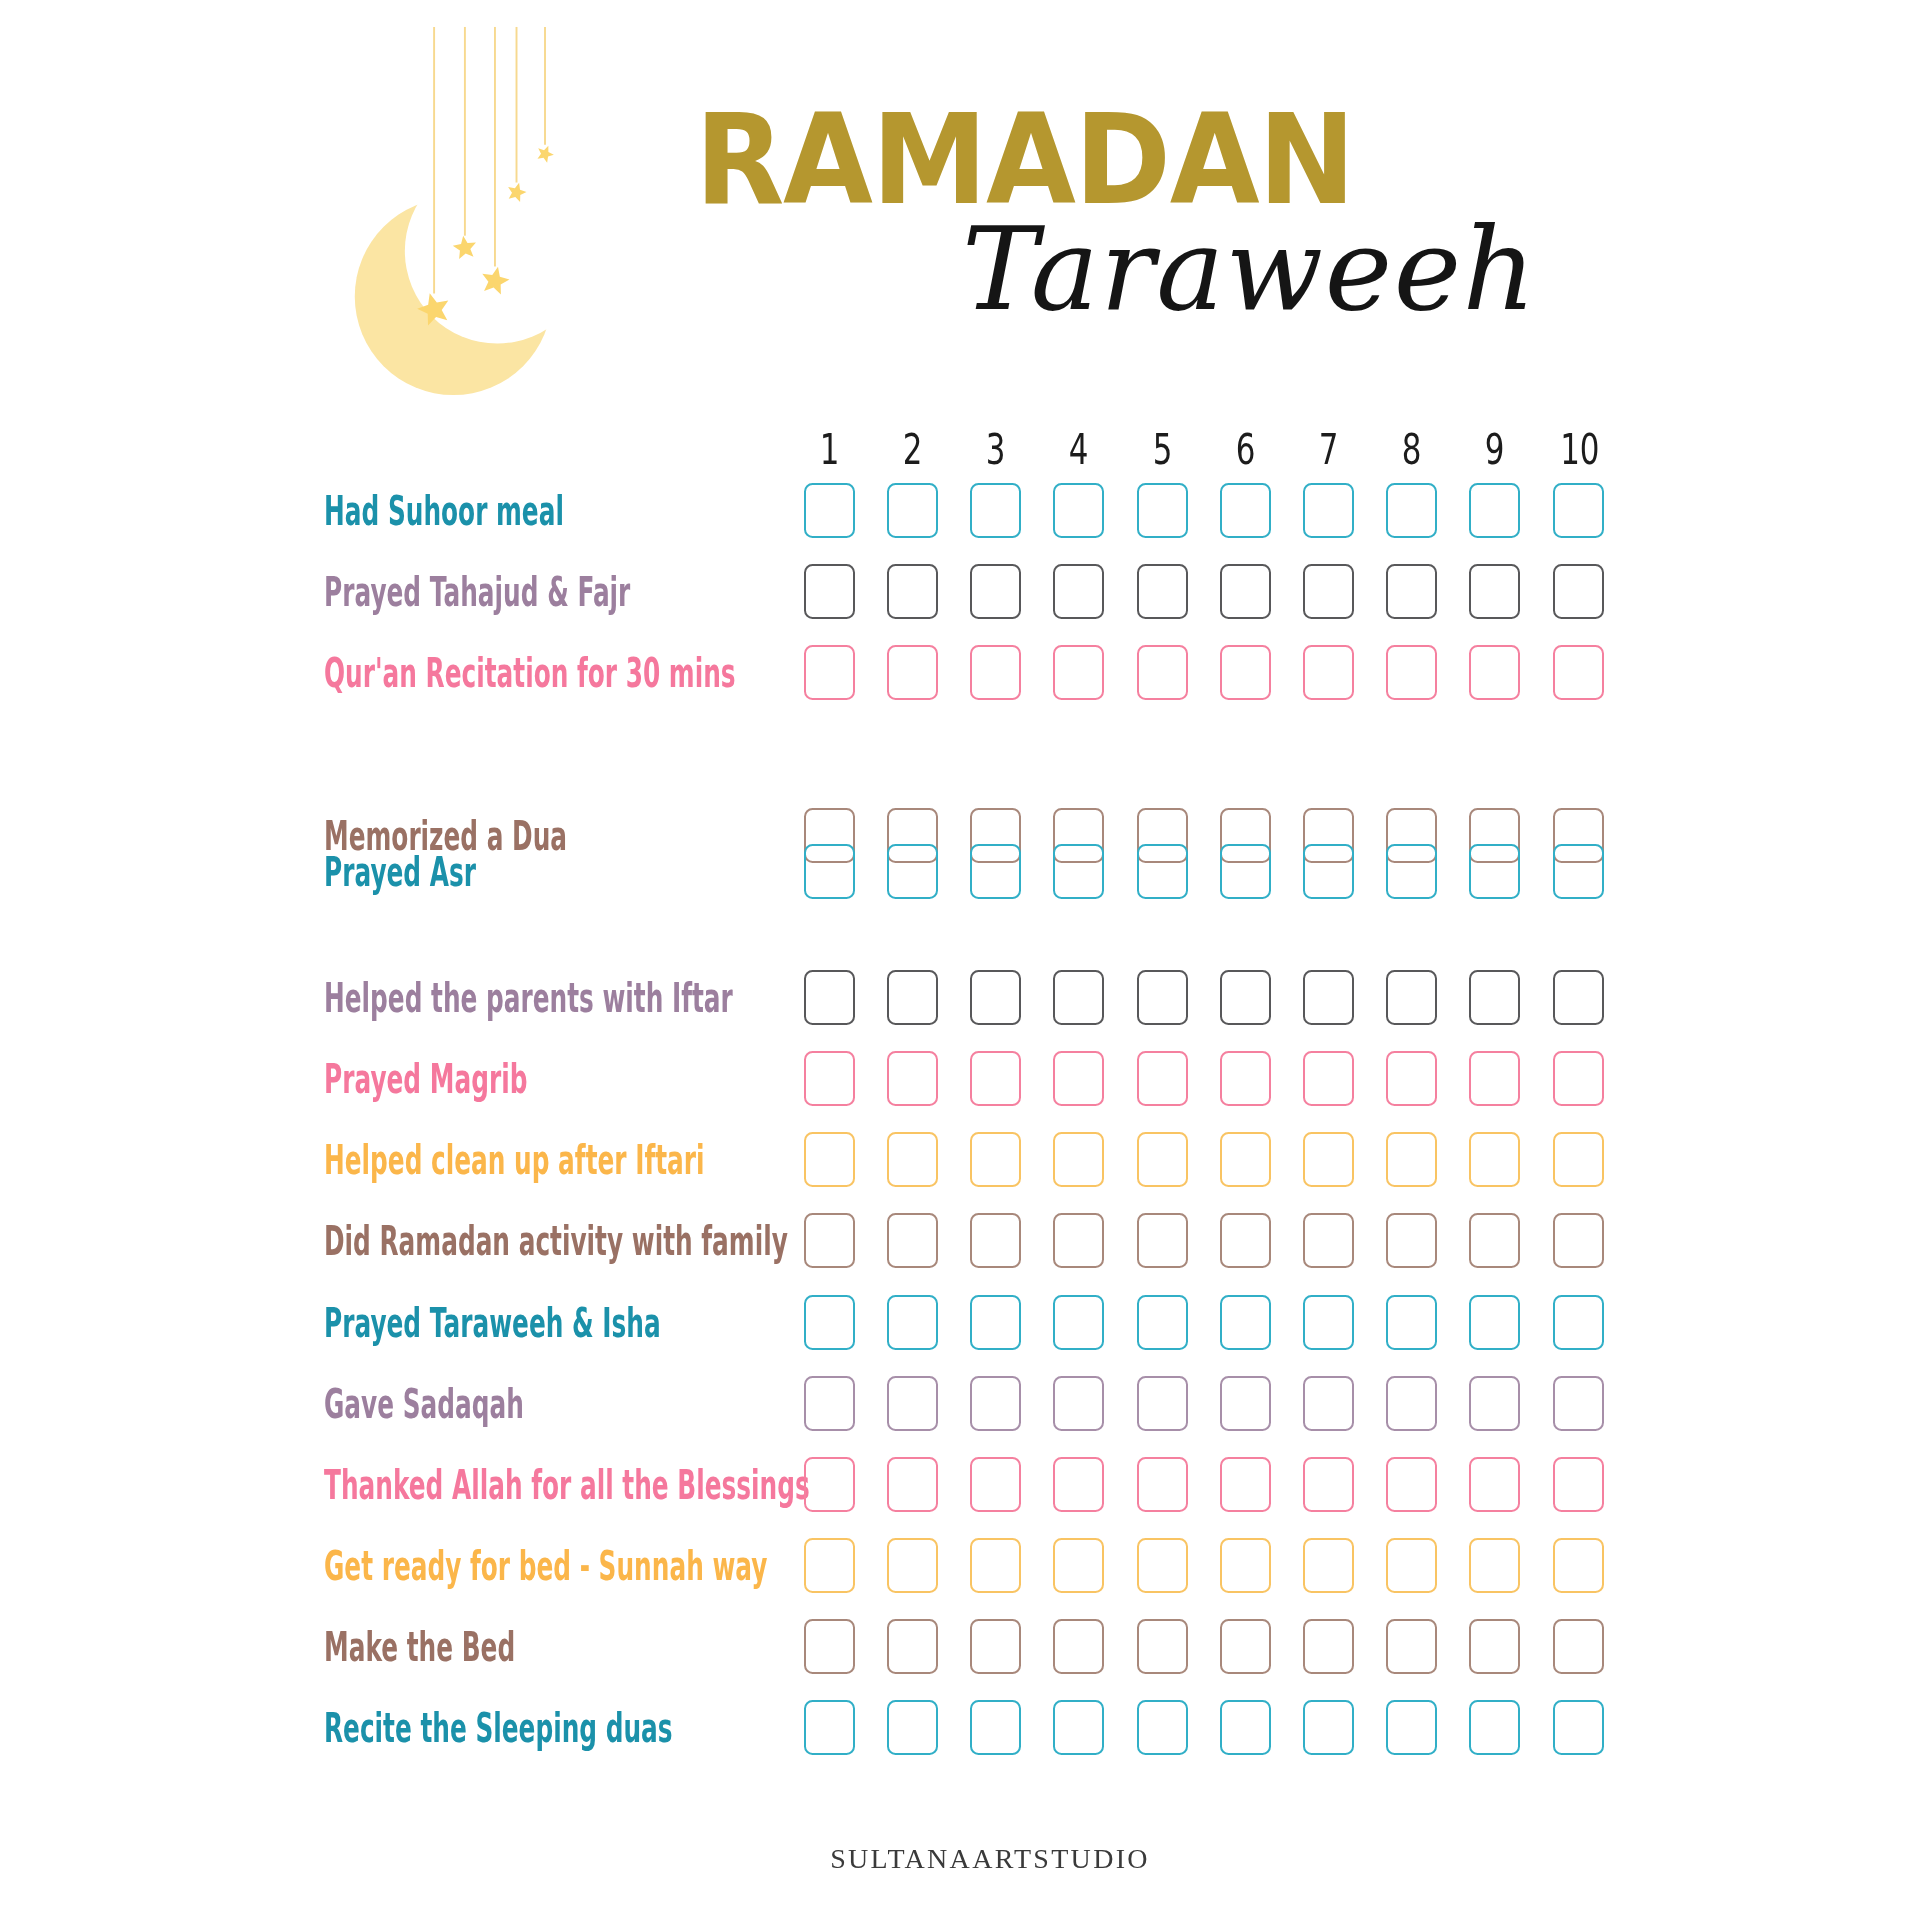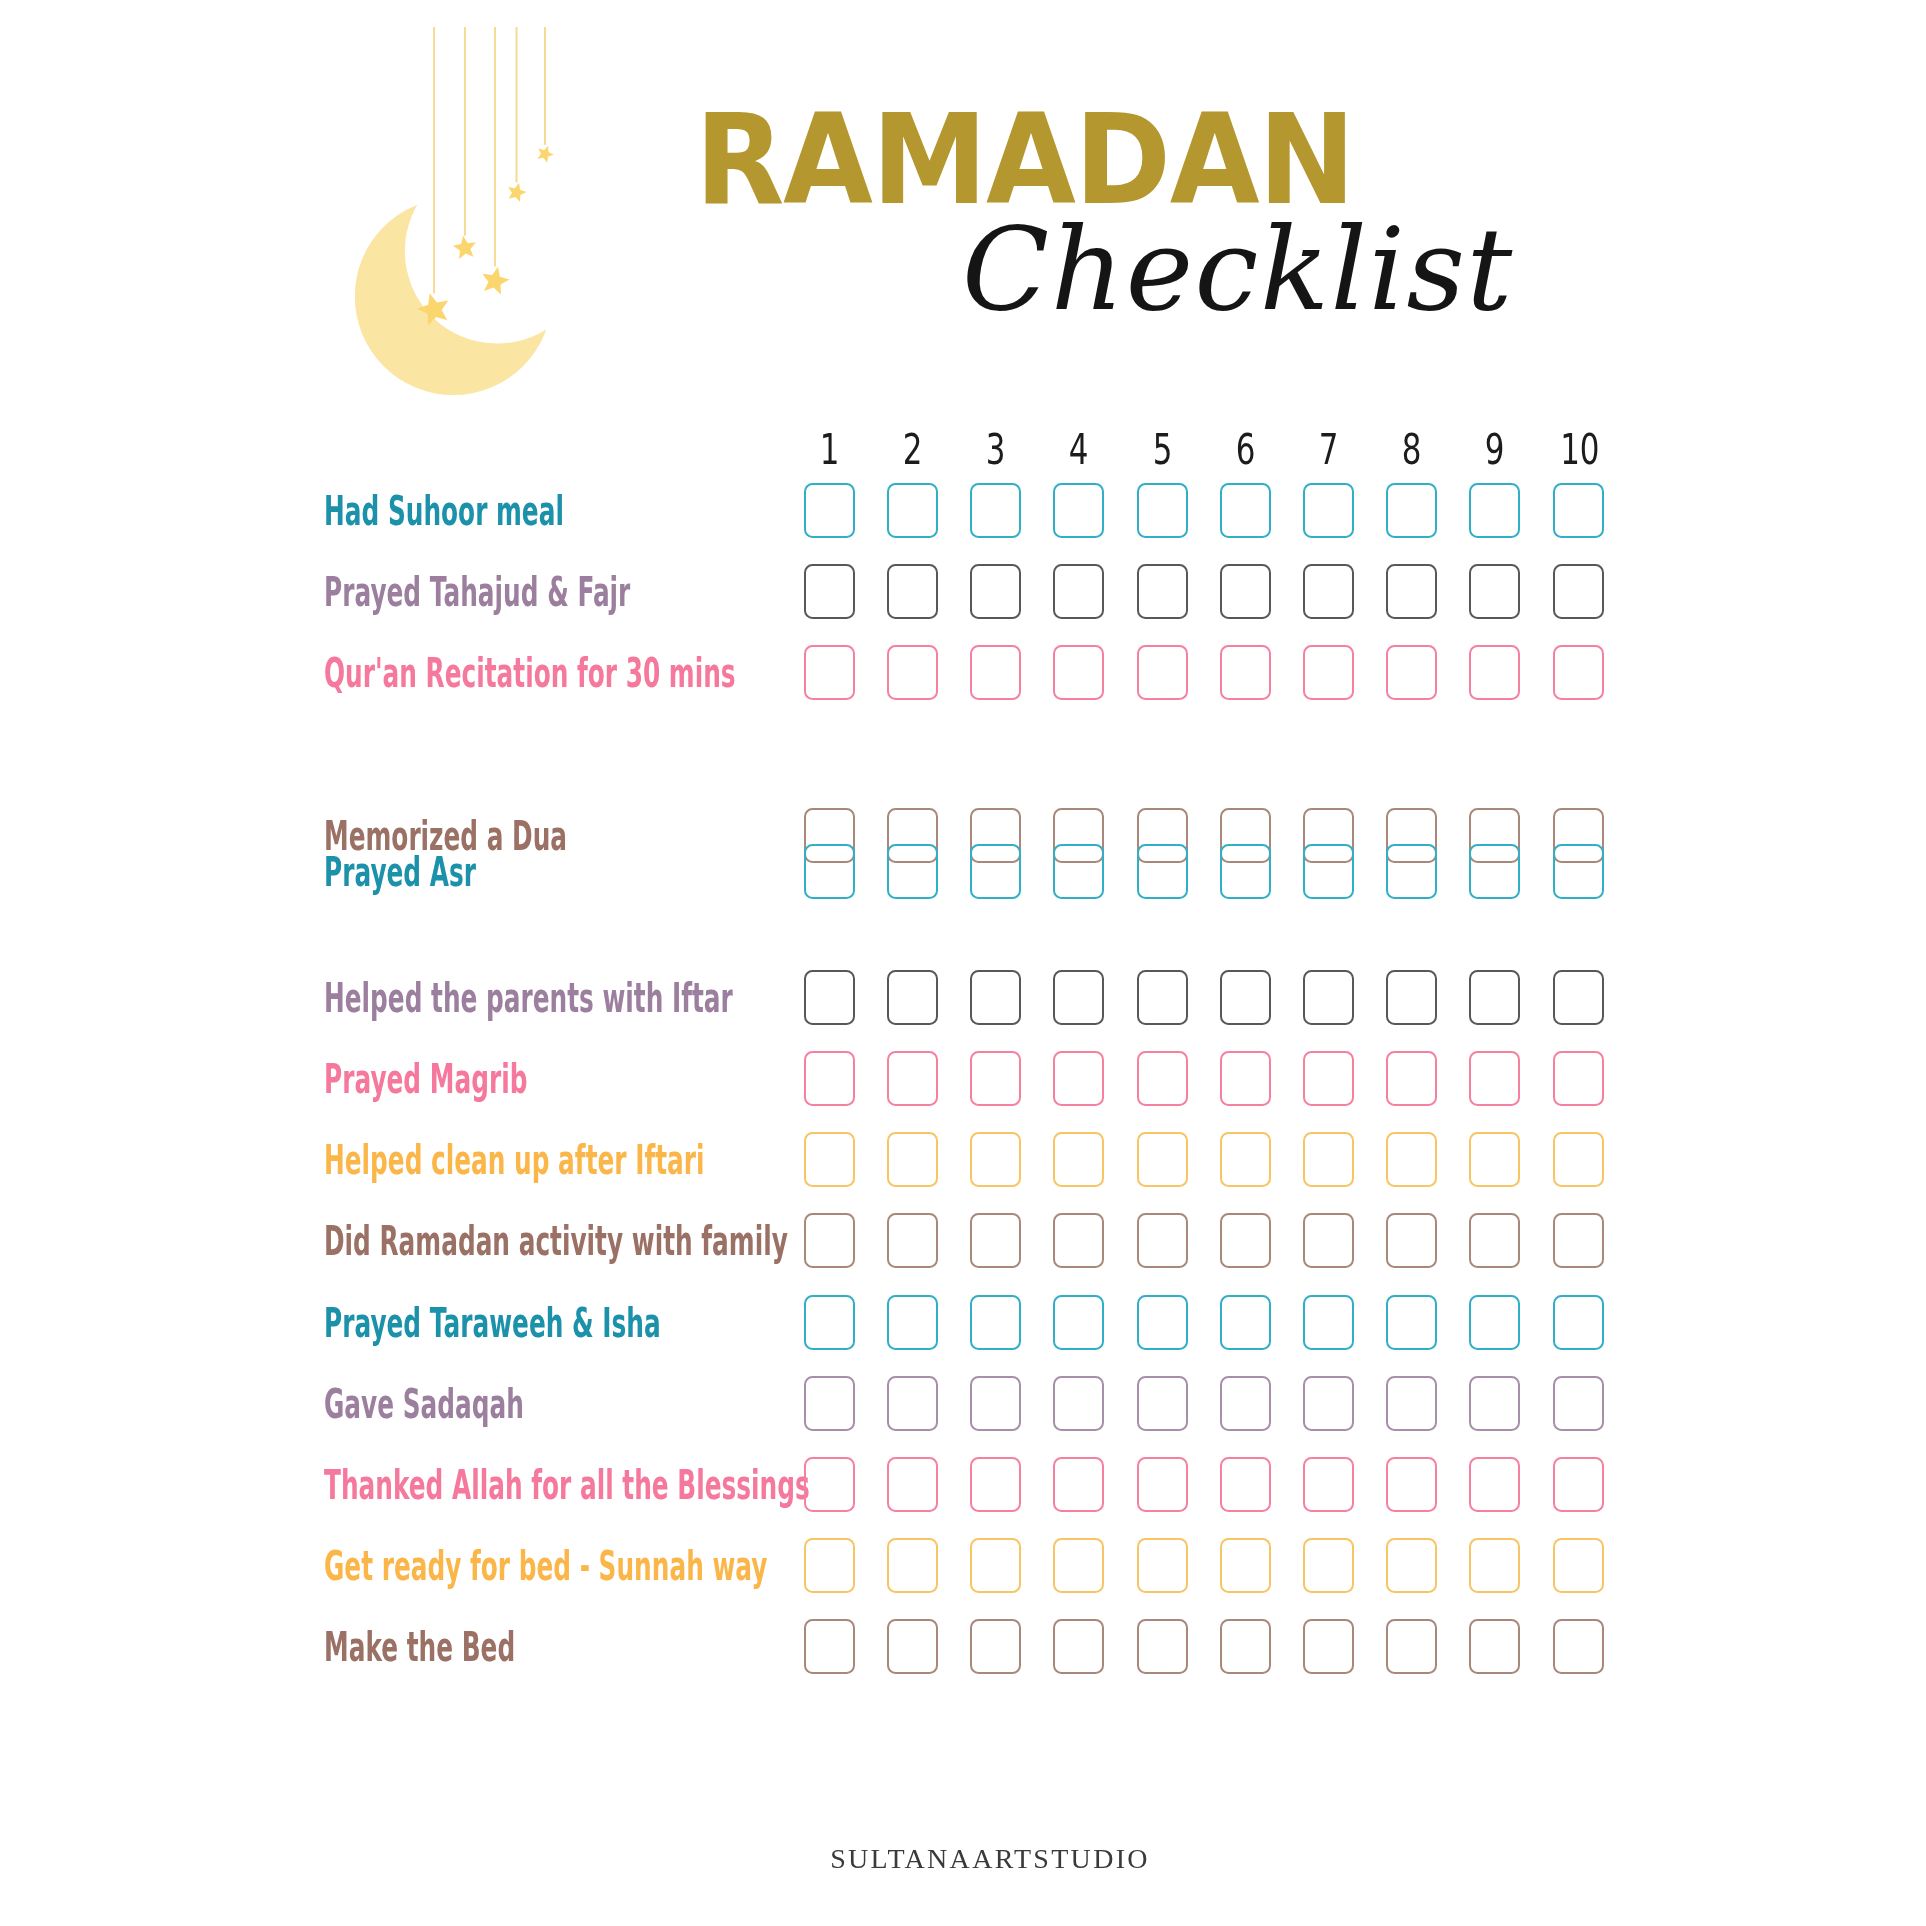--- a/index.html
+++ b/index.html
@@ -61,21 +61,21 @@
     <line class="star-string" x1="257" y1="35" x2="257" y2="188" stroke="#F7D98F" stroke-width="2.5"></line>
 
     <polygon class="star-shape" fill="#FBD66E" points="0,-1 0.2645,-0.3641 0.9511,-0.309 0.428,0.1391 0.5878,0.809 0,0.45 -0.5878,0.809 -0.428,0.1391 -0.9511,-0.309 -0.2645,-0.3641" transform="translate(113,402) rotate(-15) scale(22)"></polygon>
     <polygon class="star-shape" fill="#FBD66E" points="0,-1 0.2645,-0.3641 0.9511,-0.309 0.428,0.1391 0.5878,0.809 0,0.45 -0.5878,0.809 -0.428,0.1391 -0.9511,-0.309 -0.2645,-0.3641" transform="translate(153,322) rotate(-8) scale(16)"></polygon>
     <polygon class="star-shape" fill="#FBD66E" points="0,-1 0.2645,-0.3641 0.9511,-0.309 0.428,0.1391 0.5878,0.809 0,0.45 -0.5878,0.809 -0.428,0.1391 -0.9511,-0.309 -0.2645,-0.3641" transform="translate(192,365) rotate(12) scale(19)"></polygon>
     <polygon class="star-shape" fill="#FBD66E" points="0,-1 0.2645,-0.3641 0.9511,-0.309 0.428,0.1391 0.5878,0.809 0,0.45 -0.5878,0.809 -0.428,0.1391 -0.9511,-0.309 -0.2645,-0.3641" transform="translate(220,250) rotate(15) scale(13)"></polygon>
     <polygon class="star-shape" fill="#FBD66E" points="0,-1 0.2645,-0.3641 0.9511,-0.309 0.428,0.1391 0.5878,0.809 0,0.45 -0.5878,0.809 -0.428,0.1391 -0.9511,-0.309 -0.2645,-0.3641" transform="translate(257,200) rotate(22) scale(11.5)"></polygon>
   </svg>
 
   <div class="page-title" style="color: rgb(181, 151, 47);">RAMADAN</div>
-  <div class="page-subtitle" style="color: rgb(21, 21, 21);">Checklist</div>
+  <div class="page-subtitle" style="color: rgb(21, 21, 21);">Taraweeh</div>
 
   <div class="day-numbers">
       <span class="day-num" style="left: 804px; color: rgb(28, 28, 28);">1</span>
       <span class="day-num" style="left: 887px; color: rgb(28, 28, 28);">2</span>
       <span class="day-num" style="left: 970px; color: rgb(28, 28, 28);">3</span>
       <span class="day-num" style="left: 1053px; color: rgb(28, 28, 28);">4</span>
       <span class="day-num" style="left: 1137px; color: rgb(28, 28, 28);">5</span>
       <span class="day-num" style="left: 1220px; color: rgb(28, 28, 28);">6</span>
       <span class="day-num" style="left: 1303px; color: rgb(28, 28, 28);">7</span>
       <span class="day-num" style="left: 1386px; color: rgb(28, 28, 28);">8</span>
@@ -259,18 +259,31 @@
         <span class="day-box" style="left: 887px; border-color: rgb(168, 136, 123);"></span>
         <span class="day-box" style="left: 970px; border-color: rgb(168, 136, 123);"></span>
         <span class="day-box" style="left: 1053px; border-color: rgb(168, 136, 123);"></span>
         <span class="day-box" style="left: 1137px; border-color: rgb(168, 136, 123);"></span>
         <span class="day-box" style="left: 1220px; border-color: rgb(168, 136, 123);"></span>
         <span class="day-box" style="left: 1303px; border-color: rgb(168, 136, 123);"></span>
         <span class="day-box" style="left: 1386px; border-color: rgb(168, 136, 123);"></span>
         <span class="day-box" style="left: 1469px; border-color: rgb(168, 136, 123);"></span>
         <span class="day-box" style="left: 1553px; border-color: rgb(168, 136, 123);"></span>
       </div>
+      <div class="check-row" style="top: 1700px;">
+        <span class="row-label" style="color: rgb(27, 145, 170);">Recite the Sleeping duas</span>
+        <span class="day-box" style="left: 804px; border-color: rgb(49, 175, 199);"></span>
+        <span class="day-box" style="left: 887px; border-color: rgb(49, 175, 199);"></span>
+        <span class="day-box" style="left: 970px; border-color: rgb(49, 175, 199);"></span>
+        <span class="day-box" style="left: 1053px; border-color: rgb(49, 175, 199);"></span>
+        <span class="day-box" style="left: 1137px; border-color: rgb(49, 175, 199);"></span>
+        <span class="day-box" style="left: 1220px; border-color: rgb(49, 175, 199);"></span>
+        <span class="day-box" style="left: 1303px; border-color: rgb(49, 175, 199);"></span>
+        <span class="day-box" style="left: 1386px; border-color: rgb(49, 175, 199);"></span>
+        <span class="day-box" style="left: 1469px; border-color: rgb(49, 175, 199);"></span>
+        <span class="day-box" style="left: 1553px; border-color: rgb(49, 175, 199);"></span>
+      </div>
     </div>
 
   <div class="page-footer" style="color: rgb(58, 58, 58);">SULTANAARTSTUDIO</div>
 
 </div>
 
 
 </body></html>

